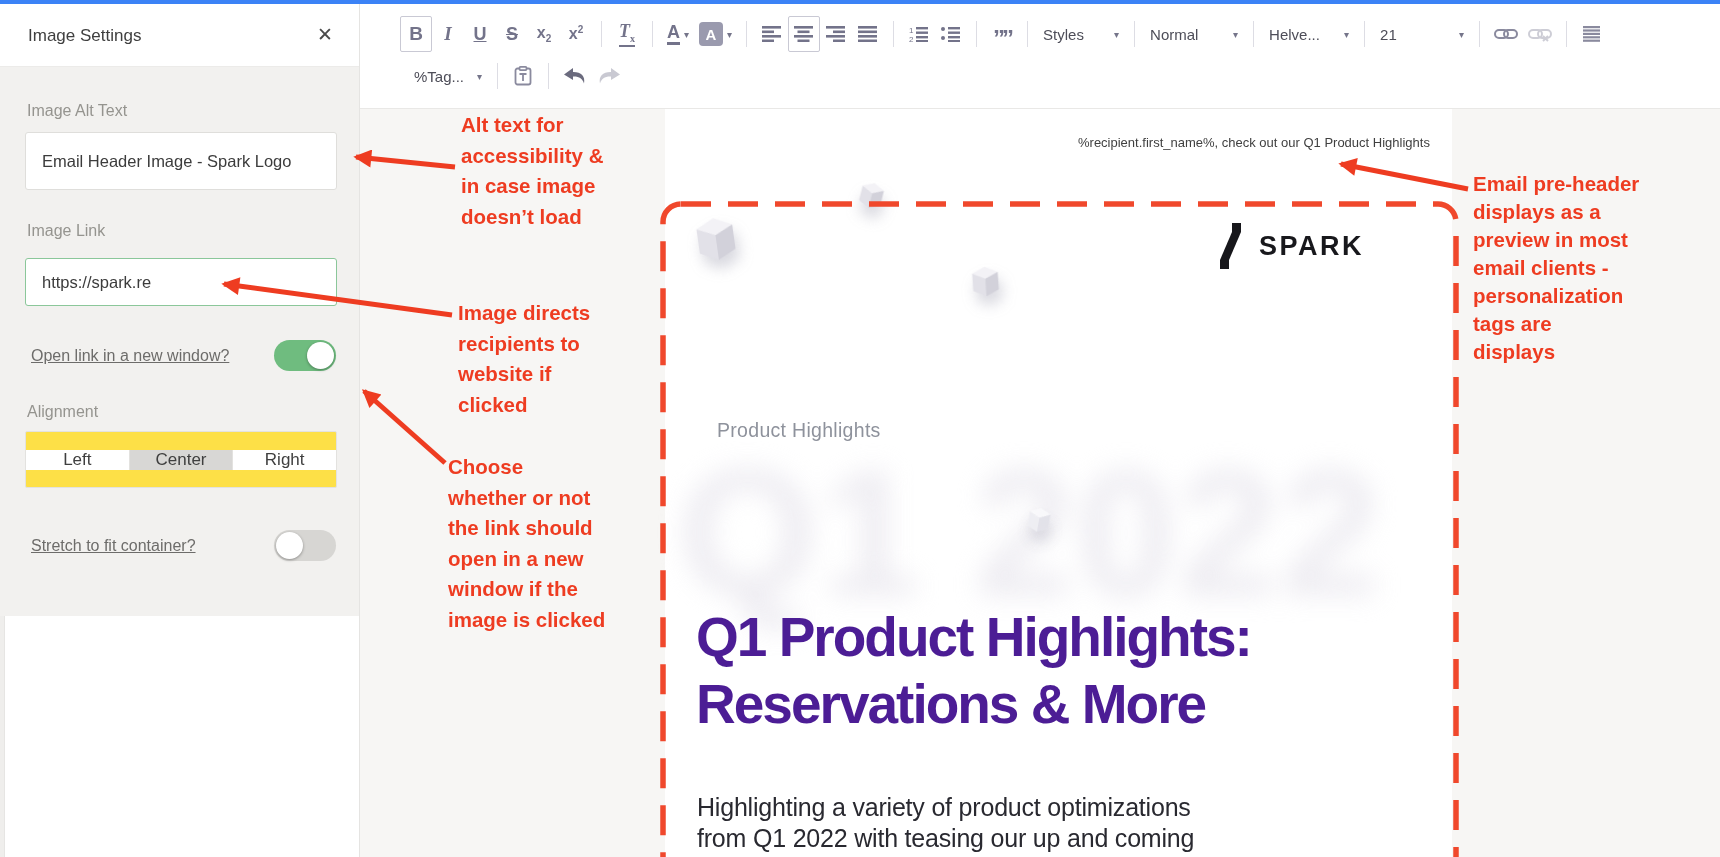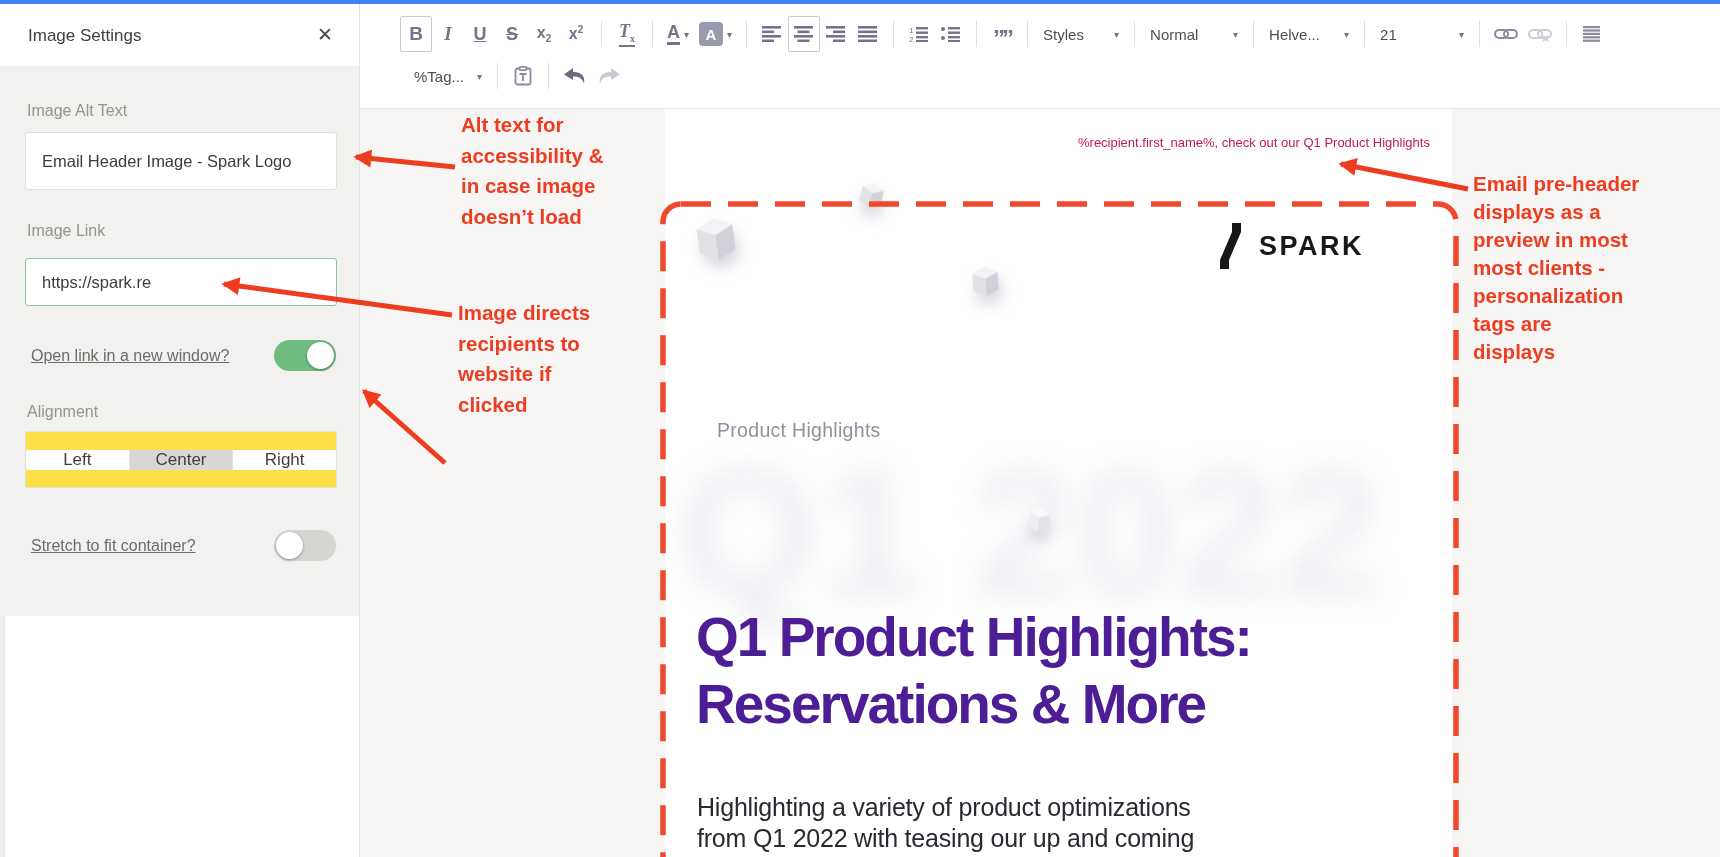--- a/index.html
+++ b/index.html
@@ -49,21 +49,21 @@
   .caret { font-size:10px; color:#75758a; margin-left:4px; }
   .tb-sep { width:1px; height:26px; background:#dddde4; margin:0 9px; }
   .tb-dd { display:flex; align-items:center; justify-content:space-between; color:#4d4d58; font-size:15px; padding:0 6px; height:36px; cursor:pointer; }
   .quote { font-weight:800; font-size:24px; letter-spacing:-3px; line-height:10px; padding-top:10px; }
   .icon-svg { display:block; }
   .disabled { opacity:.42; }
 
   
   #canvas { position:absolute; left:0; top:105px; width:1360px; height:752px; background:#f7f6f4; }
   #email-body { position:absolute; left:305px; top:105px; width:787px; height:752px; background:#fff; }
-  .preheader { position:absolute; left:718px; top:131px; font-size:13px; color:#be185d; z-index:5;text-align:center; }
+  .preheader { position:absolute; left:718px; top:131px; font-size:13px; color:#404040; z-index:5;text-align:center; }
   .brand { position:absolute; left:860px; top:219px; display:flex; align-items:center; z-index:4; }
   .brand-text { font-size:27px; font-weight:800; letter-spacing:2.5px; color:#18181c; margin-left:18px; }
   .kicker { position:absolute; left:357px; top:415px; font-size:19.5px; color:#8e929c; letter-spacing:.3px; z-index:4; }
   .ghost { position:absolute; left:318px; top:425px; width:770px; font-size:180px; font-weight:800; color:#e9e7ee; filter:blur(13px); opacity:.8; letter-spacing:2px; z-index:1; white-space:nowrap; overflow:hidden; }
   .headline { position:absolute; left:336px; top:600px; font-size:55px; line-height:67px; font-weight:700; letter-spacing:-2px; color:#4c1d95; z-index:4; }
   .bodytext { position:absolute; left:337px; top:788px; font-size:25px; line-height:31px; color:#292930; letter-spacing:-.2px; z-index:4; }
   .cube { position:absolute; filter:drop-shadow(3px 10px 7px rgba(120,120,145,.28)); z-index:3; }
 
   
   .anno { position:absolute; font-size:20.5px; font-weight:700; color:#ee3c21; line-height:30.5px; z-index:45; }
@@ -359,23 +359,31 @@
     <div>recipients to</div>
     <div>website if</div>
     <div>clicked</div>
   </div>
   <div class="anno" style="left:461px; top:106px;">
     <div>Alt text for</div>
     <div>accessibility &amp;</div>
     <div>in case image</div>
     <div>doesn’t load</div>
   </div>
+  <div class="anno" style="left:448px; top:448px;">
+    <div>Choose</div>
+    <div>whether or not</div>
+    <div>the link should</div>
+    <div>open in a new</div>
+    <div>window if the</div>
+    <div>image is clicked</div>
+  </div>
   <div class="anno tight" style="left:1473px; top:166px;">
     <div>Email pre-header</div>
     <div>displays as a</div>
     <div>preview in most</div>
-    <div>most clients -</div>
+    <div>email clients -</div>
     <div>personalization</div>
     <div>tags are</div>
     <div>displays</div>
   </div>
 
 </div>
 
 </body></html>

